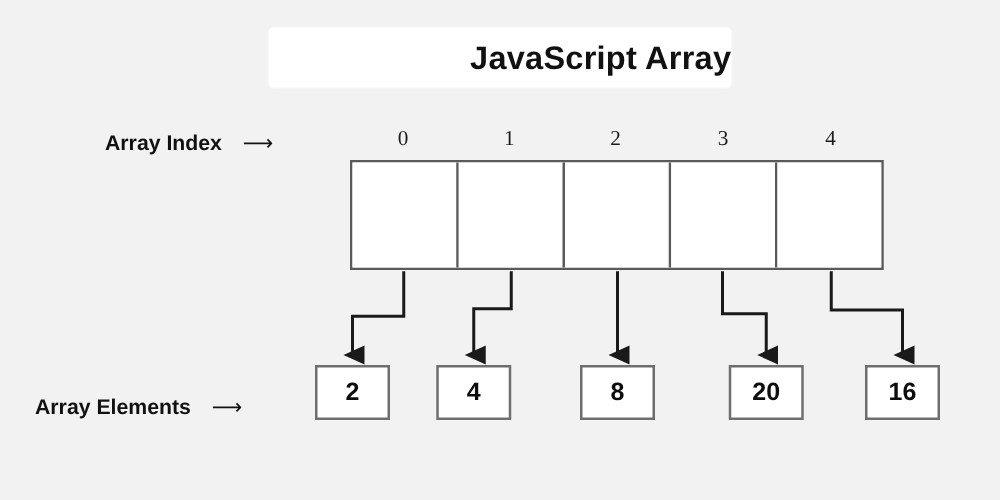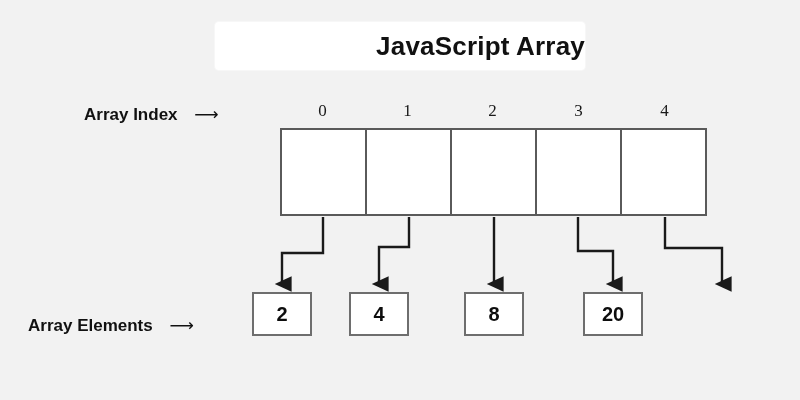--- a/index.html
+++ b/index.html
@@ -170,14 +170,15 @@
 
     <path d="M 578 217 L 578 251 L 613 251 L 613 284" fill="none" stroke="#1a1a1a" stroke-width="2.4" marker-end="url(#arrowhead)"></path>
 
     <path d="M 665 217 L 665 248 L 722 248 L 722 284" fill="none" stroke="#1a1a1a" stroke-width="2.4" marker-end="url(#arrowhead)"></path>
   </svg>
 
   <div class="elem-box" style="left:252px;">2</div>
   <div class="elem-box" style="left:349px;">4</div>
   <div class="elem-box" style="left:464px;">8</div>
   <div class="elem-box" style="left:583px;">20</div>
+  <div class="elem-box" style="left:692px;">16</div>
 
 </div>
 
 </body></html>

